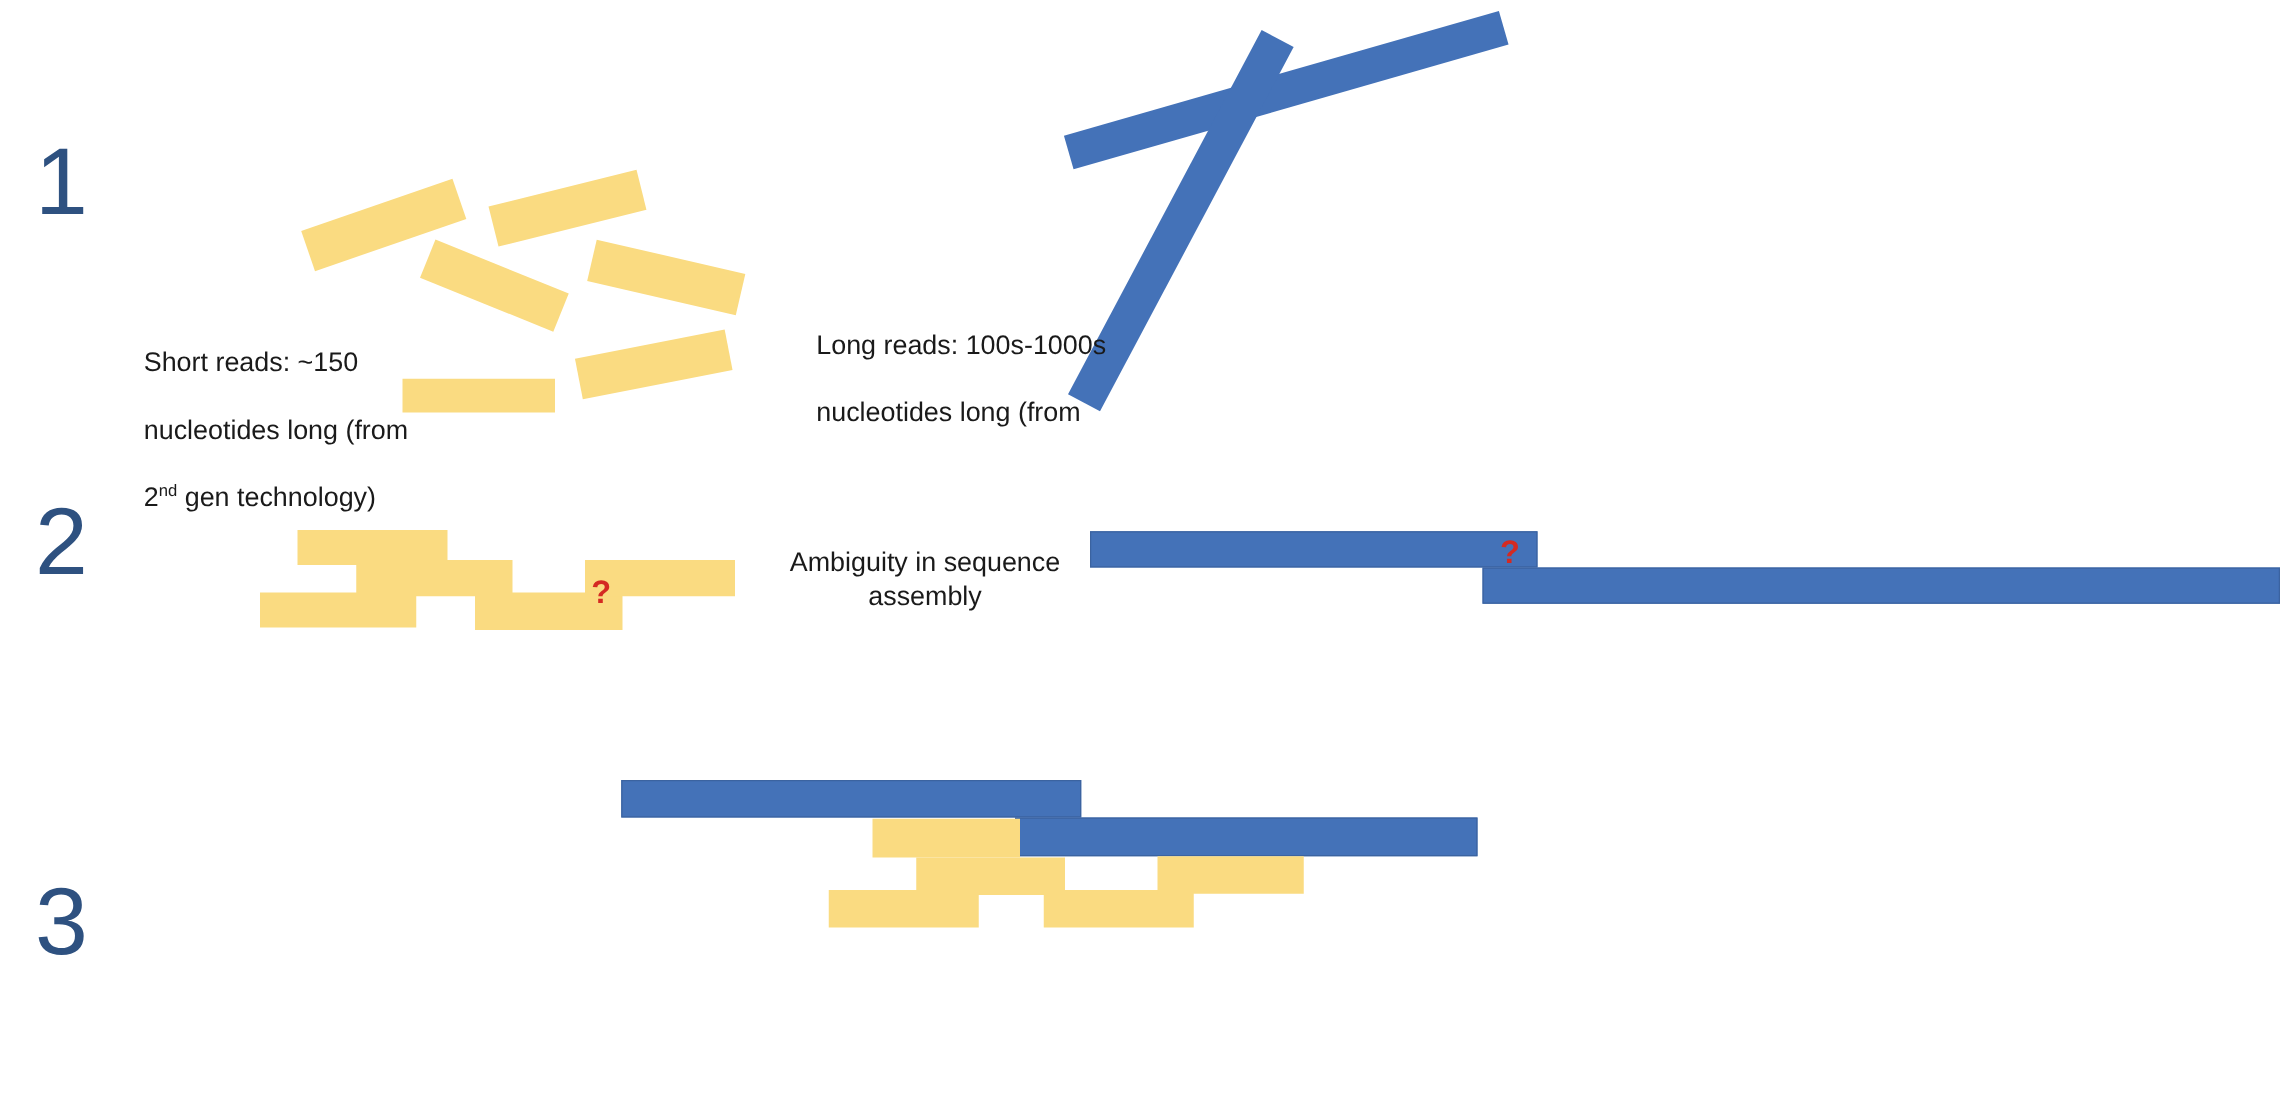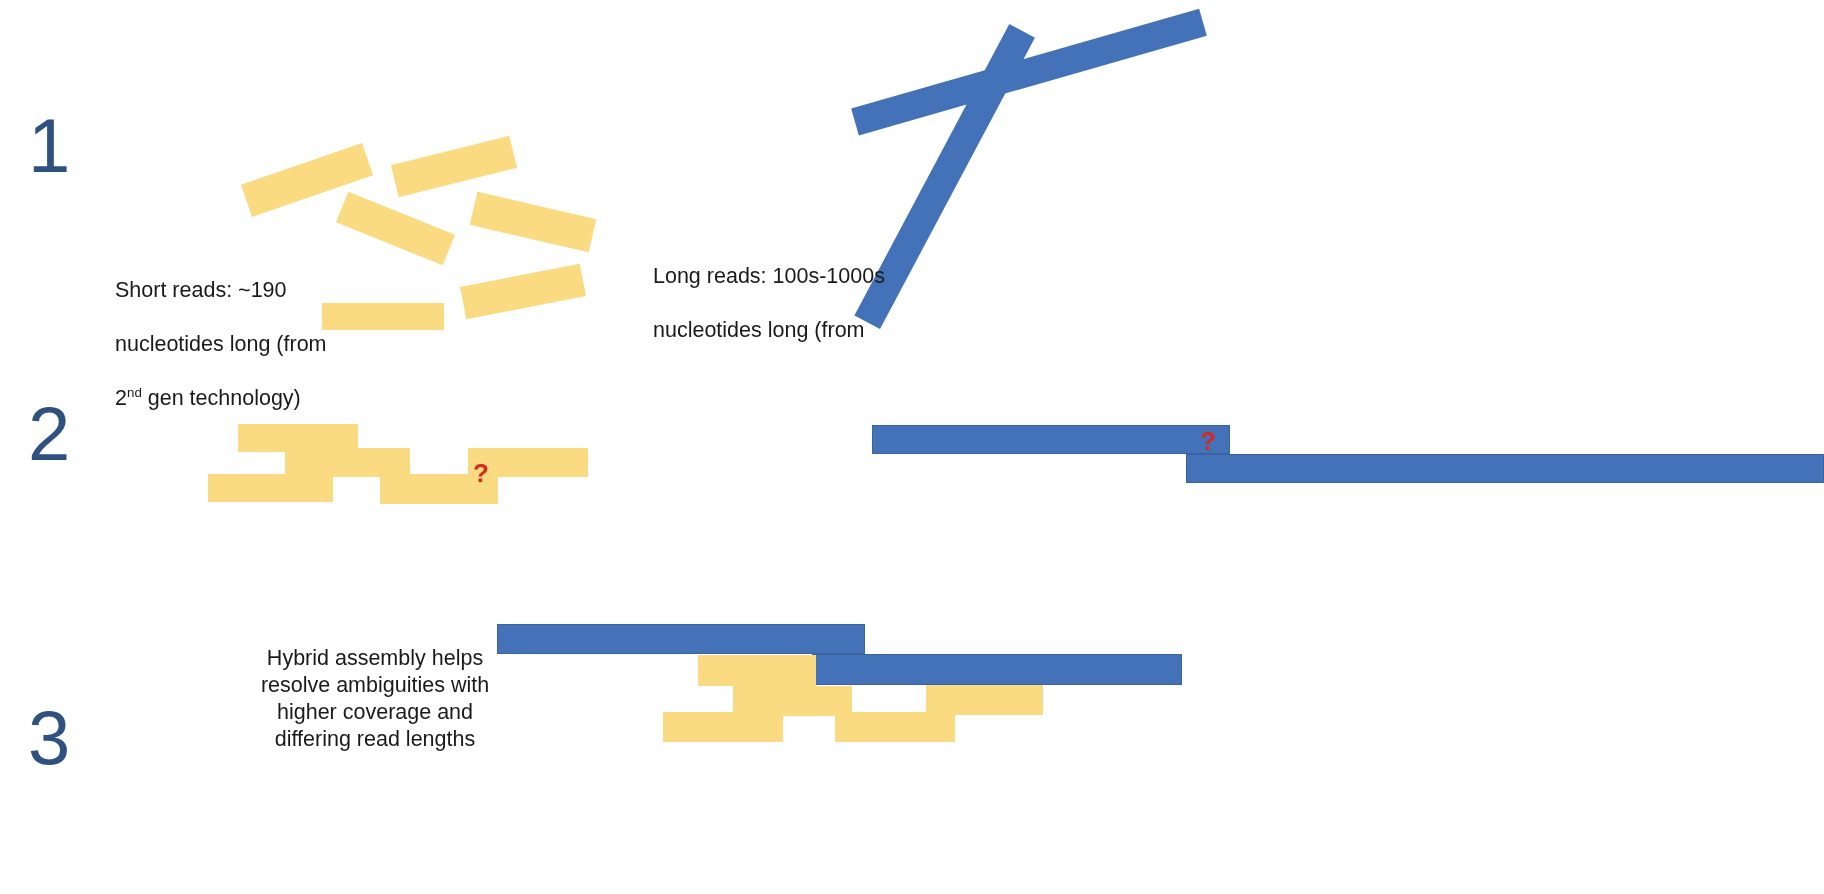--- a/index.html
+++ b/index.html
@@ -78,52 +78,50 @@
   <div class="read short-read" style="left:393px; top:150px; width:122px; height:33px; transform:rotate(-14deg);"></div>
   <div class="read short-read" style="left:338px; top:212px; width:115px; height:33px; transform:rotate(22deg);"></div>
   <div class="read short-read" style="left:472px; top:205px; width:122px; height:34px; transform:rotate(13deg);"></div>
   <div class="read short-read" style="left:462px; top:275px; width:122px; height:33px; transform:rotate(-11deg);"></div>
   <div class="read short-read" style="left:322px; top:303px; width:122px; height:27px;"></div>
 
   <div class="read long-read-plain" style="left:855px; top:108px; width:362px; height:28px; transform:rotate(-16deg); transform-origin:left center;"></div>
   <div class="read long-read-plain" style="left:880px; top:300px; width:330px; height:29px; transform:rotate(-62deg); transform-origin:left bottom;"></div>
 
   <div class="caption left-align" style="left:115px; top:250px; width:230px;">
-    <div>Short reads: ~190</div>
+    <div>Short reads: ~150</div>
     <div>nucleotides long (from</div>
     <div><span>2</span><sup>nd</sup><span> gen technology)</span></div>
   </div>
 
   <div class="caption left-align" style="left:653px; top:236px; width:250px;">
     <div>Long reads: 100s-1000s</div>
     <div>nucleotides long (from</div>
   </div>
 
   <div class="step-num" style="left:28px; top:396px;">2</div>
 
   <div class="read short-read" style="left:238px; top:424px; width:120px; height:28px;"></div>
   <div class="read short-read" style="left:285px; top:448px; width:125px; height:29px;"></div>
   <div class="read short-read" style="left:208px; top:474px; width:125px; height:28px;"></div>
   <div class="read short-read" style="left:380px; top:474px; width:118px; height:30px;"></div>
   <div class="read short-read" style="left:468px; top:448px; width:120px; height:29px;"></div>
 
   <div class="qmark" style="left:473px; top:460px; font-size:26px;">?</div>
 
+  <div class="caption center-align" style="left:628px; top:437px; width:224px;">Ambiguity in sequence
+assembly</div>
 
   <div class="read long-read" style="left:872px; top:425px; width:358px; height:29px;"></div>
   <div class="read long-read" style="left:1186px; top:454px; width:638px; height:29px;"></div>
 
   <div class="qmark" style="left:1200px; top:428px; font-size:26px;">?</div>
 
   <div class="step-num" style="left:28px; top:700px;">3</div>
 
-  <div class="caption center-align" style="left:255px; top:645px; width:240px;">Hybrid assembly helps
-resolve ambiguities with
-higher coverage and
-differing read lengths</div>
 
   <div class="read long-read" style="left:497px; top:624px; width:368px; height:30px;"></div>
   <div class="read long-read" style="left:812px; top:654px; width:370px; height:31px;"></div>
 
   <div class="read short-read" style="left:698px; top:655px; width:118px; height:31px;"></div>
   <div class="read short-read" style="left:733px; top:686px; width:119px; height:30px;"></div>
   <div class="read short-read" style="left:663px; top:712px; width:120px; height:30px;"></div>
   <div class="read short-read" style="left:835px; top:712px; width:120px; height:30px;"></div>
   <div class="read short-read" style="left:926px; top:685px; width:117px; height:30px;"></div>
 

